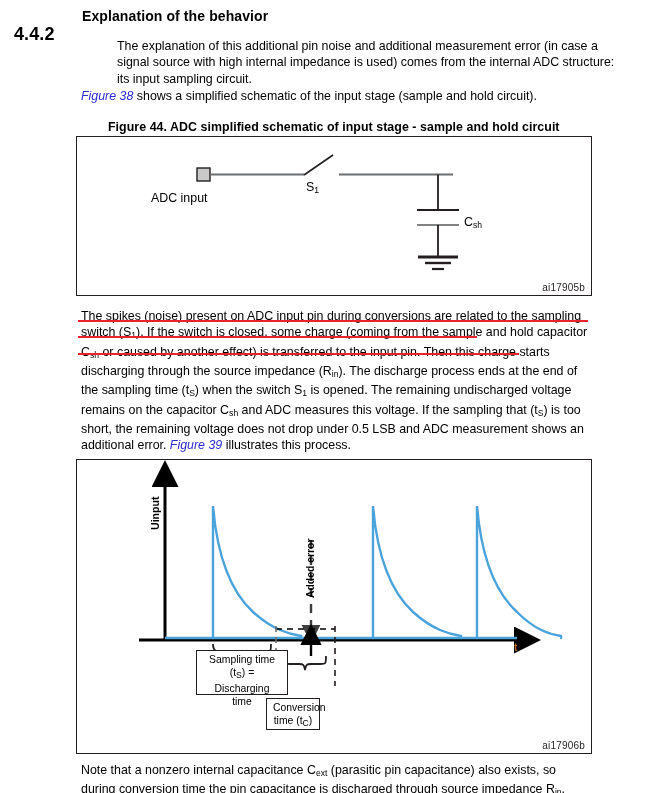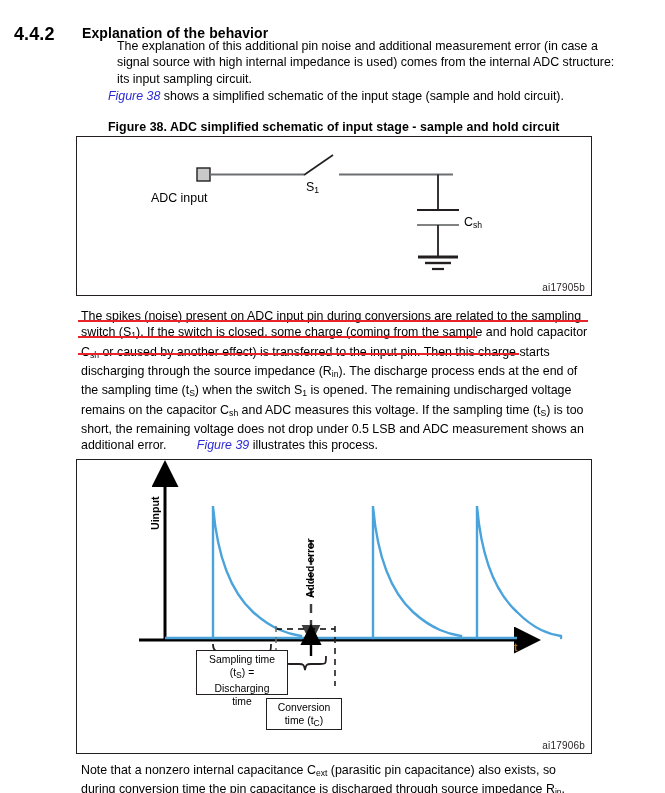--- a/index.html
+++ b/index.html
@@ -28,21 +28,21 @@
     position: absolute;
     left: 14px;
     top: 16px;
     font-size: 18px;
     font-weight: bold;
     letter-spacing: 0.1px;
   }
   .sec-title {
     position: absolute;
     left: 82px;
-    top: 17px;
+    top: 0;
     font-size: 14px;
     font-weight: bold;
     letter-spacing: 0.1px;
   }
 
   
   .para {
     position: absolute;
     left: 81px;
     width: 511px;
@@ -51,21 +51,20 @@
     text-align: left;
   }
   .p1 { top: 38px; margin-left: 36px; }
   .p2 { top: 88px; }
   .p3 { top: 308px; width: 515px; }
   .p4 { top: 762px; }
 
   .lnk {
     color: #2b2bd4;
     font-style: italic;
-    margin-left: 27px;
   }
   sub {
     font-size: 8.6px;
     vertical-align: -0.22em;
   }
 
   
   .redline {
     position: absolute;
     height: 2px;
@@ -126,21 +125,21 @@
     border: 1px solid #231f20;
     background: #ffffff;
     font-size: 10.4px;
     line-height: 13px;
     text-align: center;
     box-sizing: border-box;
     padding: 2px 6px;
     color: #000;
   }
   #box-sampling { left: 196px; top: 650px; width: 92px; height: 45px; }
-  #box-conversion { left: 266px; top: 698px; width: 76px; height: 32px; }
+  #box-conversion { left: 266px; top: 698px; width: 54px; height: 32px; }
   .err-label {
     position: absolute;
     font-size: 10.4px;
     font-weight: bold;
     color: #000;
     white-space: nowrap;
   }
 </style>
 </head>
 <body>
@@ -153,21 +152,21 @@
 <div class="para p1">
   <span>The explanation of this additional pin noise and additional measurement error (in case a</span>
   <span>signal source with high internal impedance is used) comes from the internal ADC structure:</span>
   <span>its input sampling circuit.</span>
 </div>
 
 <div class="para p2">
   <span class="lnk">Figure 38</span><span> shows a simplified schematic of the input stage (sample and hold circuit).</span>
 </div>
 
-<div class="fig-caption" id="cap38">Figure 38. ADC simplified schematic of input stage - sample and hold circuit</div>
+<div class="fig-caption" id="cap38">Figure 44. ADC simplified schematic of input stage - sample and hold circuit</div>
 
 <div class="fig-frame" id="fig38">
   <svg width="514" height="158" viewBox="0 0 514 158">
 
     <rect x="120" y="31" width="13" height="13" fill="#c9c9c9" stroke="#231f20" stroke-width="1.4"></rect>
 
     <line x1="133" y1="37.5" x2="227" y2="37.5" stroke="#6d6e70" stroke-width="2"></line>
 
     <line x1="227" y1="38" x2="256" y2="18" stroke="#231f20" stroke-width="1.6"></line>
 
@@ -197,21 +196,21 @@
 
   <div class="fig-id">ai17905b</div>
 </div>
 
 <div class="para p3">
   <span>The spikes (noise) present on ADC input pin during conversions are related to the sampling</span>
   <span><span>switch (S</span><sub>1</sub><span>). If the switch is closed, some charge (coming from the sample and hold</span></span>
   <span><span>capacitor C</span><sub>sh</sub><span> or caused by another effect) is transferred to the input pin. Then this charge</span></span>
   <span><span>starts discharging through the source impedance (R</span><sub>in</sub><span>). The discharge process ends at the</span></span>
   <span><span>end of the sampling time (t</span><sub>S</sub><span>) when the switch S</span><sub>1</sub><span> is opened. The remaining undischarged</span></span>
-  <span><span>voltage remains on the capacitor C</span><sub>sh</sub><span> and ADC measures this voltage. If the sampling time</span></span>
+  <span><span>voltage remains on the capacitor C</span><sub>sh</sub><span> and ADC measures this voltage. If the sampling that</span></span>
   <span><span>(t</span><sub>S</sub><span>) is too short, the remaining voltage does not drop under 0.5 LSB and ADC measurement</span></span>
   <span><span>shows an additional error. </span><span class="lnk">Figure 39</span><span> illustrates this process.</span></span>
 </div>
 
 <div class="redline" style="left:78px; top:320px; width:510px;"></div>
 <div class="redline" style="left:78px; top:336px; width:399px;"></div>
 <div class="redline" style="left:78px; top:353px; width:441px;"></div>
 
 <div class="fig-caption" id="cap39">Figure 39. ADC input pin noise spikes from internal charge during sampling process</div>
 

